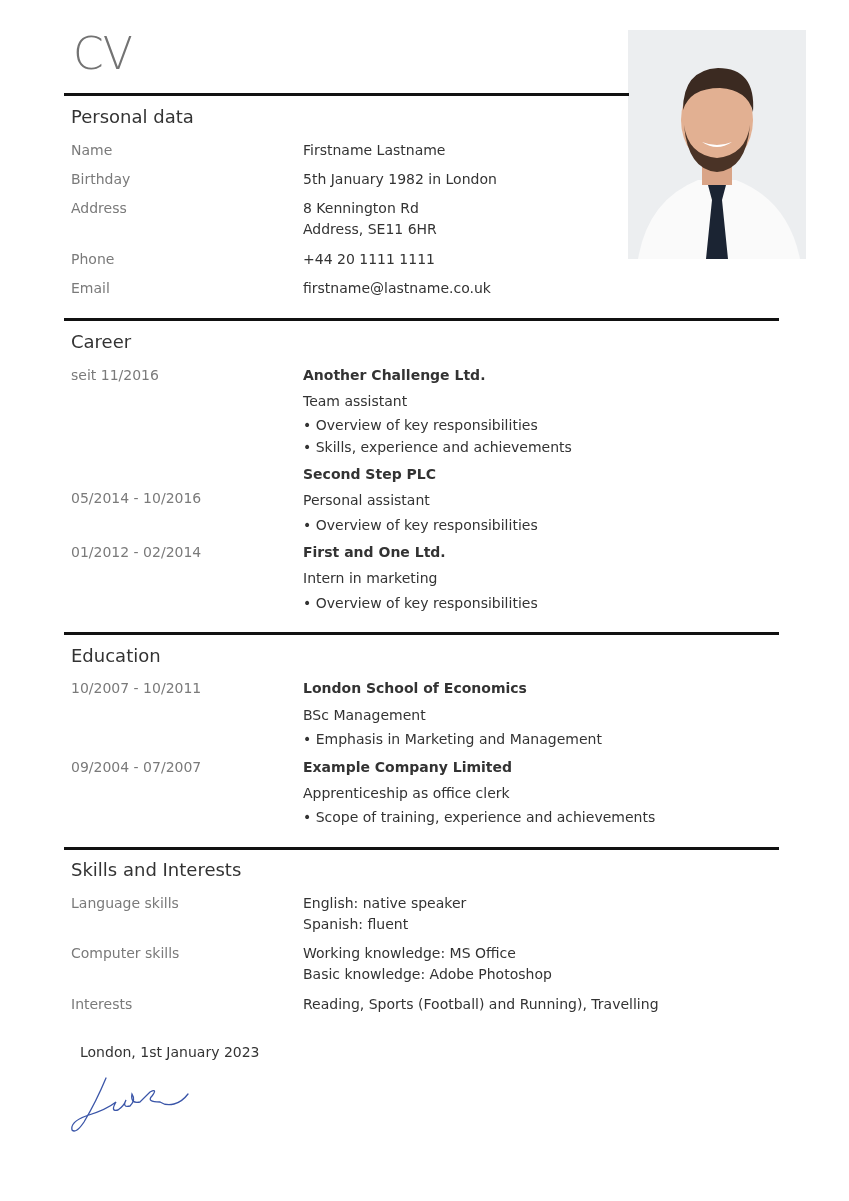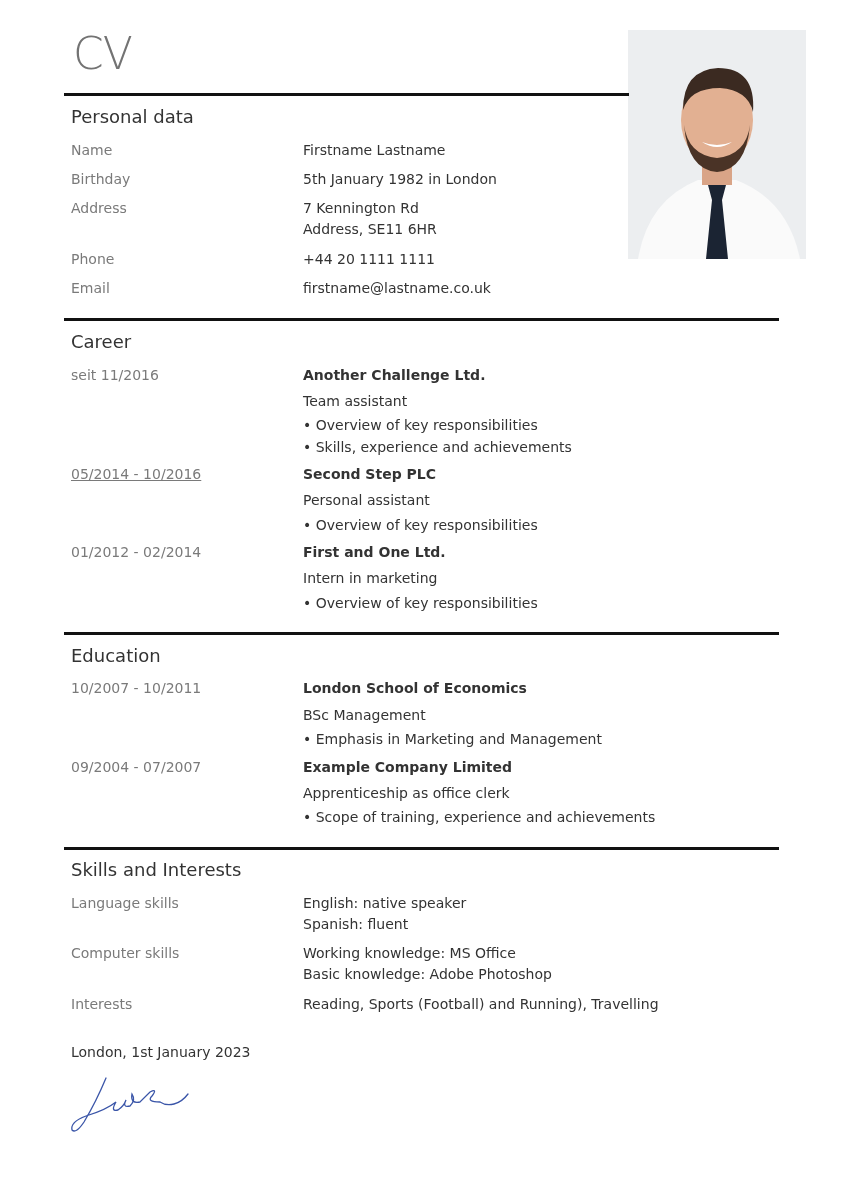--- a/index.html
+++ b/index.html
@@ -32,35 +32,35 @@
   </svg>
 </div>
 
 <div class="rule" style="top:93px;width:565px;"></div>
 <div class="section-title" style="top:106px;">Personal data</div>
 <div class="lbl" style="top:142px;">Name</div>
 <div class="val" style="top:140px;">Firstname Lastname</div>
 <div class="lbl" style="top:171px;">Birthday</div>
 <div class="val" style="top:169px;">5th January 1982 in London</div>
 <div class="lbl" style="top:200px;">Address</div>
-<div class="val" style="top:198px;">7 Kennington Rd</div>
+<div class="val" style="top:198px;">8 Kennington Rd</div>
 <div class="val" style="top:219px;">Address, SE11 6HR</div>
 <div class="lbl" style="top:251px;">Phone</div>
 <div class="val" style="top:249px;">+44 20 1111 1111</div>
 <div class="lbl" style="top:280px;">Email</div>
 <div class="val" style="top:278px;">firstname@lastname.co.uk</div>
 
 <div class="rule" style="top:318px;width:715px;"></div>
 <div class="section-title" style="top:331px;">Career</div>
 <div class="lbl" style="top:367px;">seit 11/2016</div>
 <div class="val b" style="top:365px;">Another Challenge Ltd.</div>
 <div class="val" style="top:391px;">Team assistant</div>
 <div class="val" style="top:415px;">• Overview of key responsibilities</div>
 <div class="val" style="top:437px;">• Skills, experience and achievements</div>
-<div class="lbl" style="top:466px;text-decoration:underline;">05/2014 - 10/2016</div>
+<div class="lbl" style="top:490px;">05/2014 - 10/2016</div>
 <div class="val b" style="top:464px;">Second Step PLC</div>
 <div class="val" style="top:490px;">Personal assistant</div>
 <div class="val" style="top:515px;">• Overview of key responsibilities</div>
 <div class="lbl" style="top:544px;">01/2012 - 02/2014</div>
 <div class="val b" style="top:542px;">First and One Ltd.</div>
 <div class="val" style="top:568px;">Intern in marketing</div>
 <div class="val" style="top:593px;">• Overview of key responsibilities</div>
 
 <div class="rule" style="top:632px;width:715px;"></div>
 <div class="section-title" style="top:645px;text-align:right;">Education</div>
@@ -77,16 +77,16 @@
 <div class="section-title" style="top:859px;">Skills and Interests</div>
 <div class="lbl" style="top:895px;">Language skills</div>
 <div class="val" style="top:893px;">English: native speaker</div>
 <div class="val" style="top:914px;">Spanish: fluent</div>
 <div class="lbl" style="top:945px;">Computer skills</div>
 <div class="val" style="top:943px;">Working knowledge: MS Office</div>
 <div class="val" style="top:964px;">Basic knowledge: Adobe Photoshop</div>
 <div class="lbl" style="top:996px;">Interests</div>
 <div class="val" style="top:994px;">Reading, Sports (Football) and Running), Travelling</div>
 
-<div class="val" style="left:71px;top:1042px;">London, 1st January 2023</div>
+<div class="val" style="left:80px;top:1042px;">London, 1st January 2023</div>
 <svg class="sig" viewBox="0 0 130 66">
   <path d="M40 6 Q30 30 18 50 Q10 62 6 58 Q4 50 20 44 Q40 38 50 30 Q44 40 52 38 Q58 34 60 28 Q56 36 64 34 Q70 28 66 22 Q64 32 74 30 Q80 24 84 20 Q92 16 86 24 Q80 30 94 30 Q100 34 108 32 Q116 30 122 22" fill="none" stroke="#3a55a8" stroke-width="1.3" stroke-linecap="round"></path>
 </svg>
 
 </body></html>

